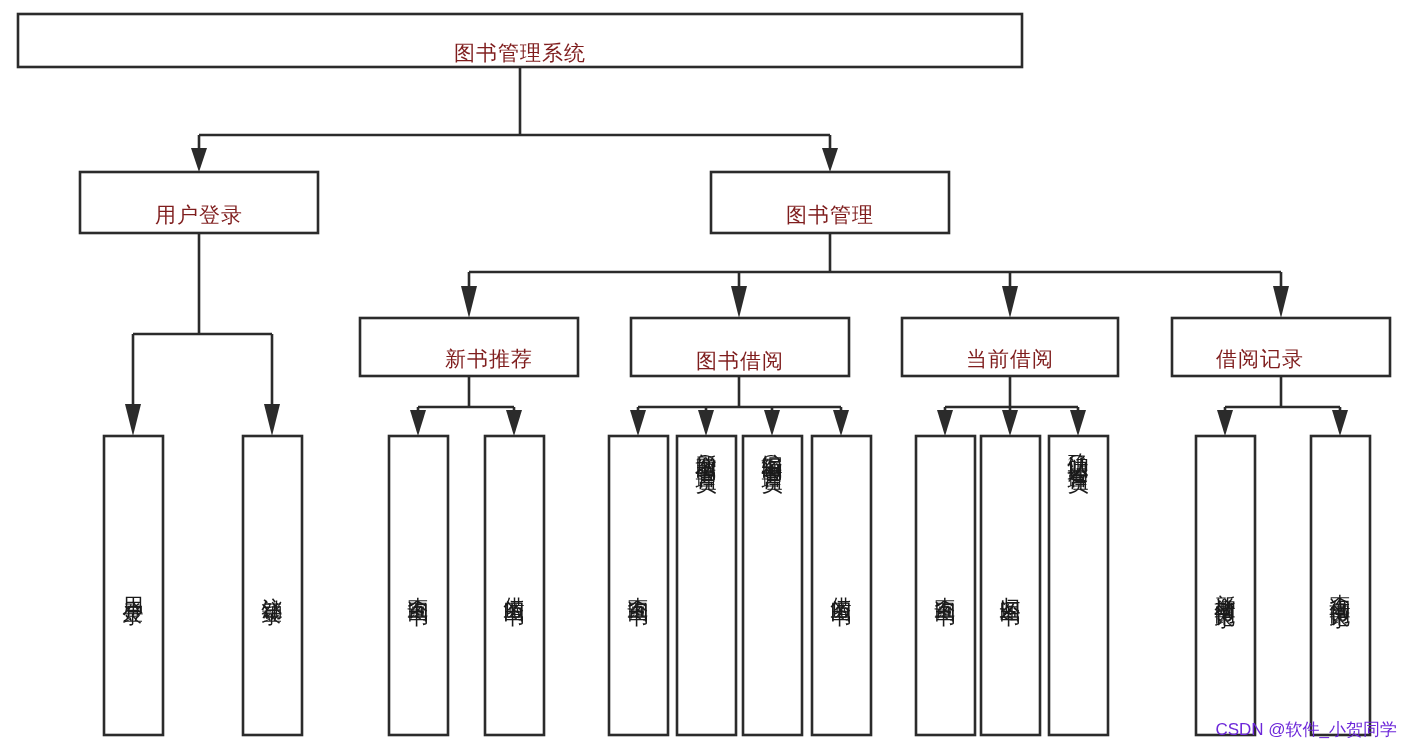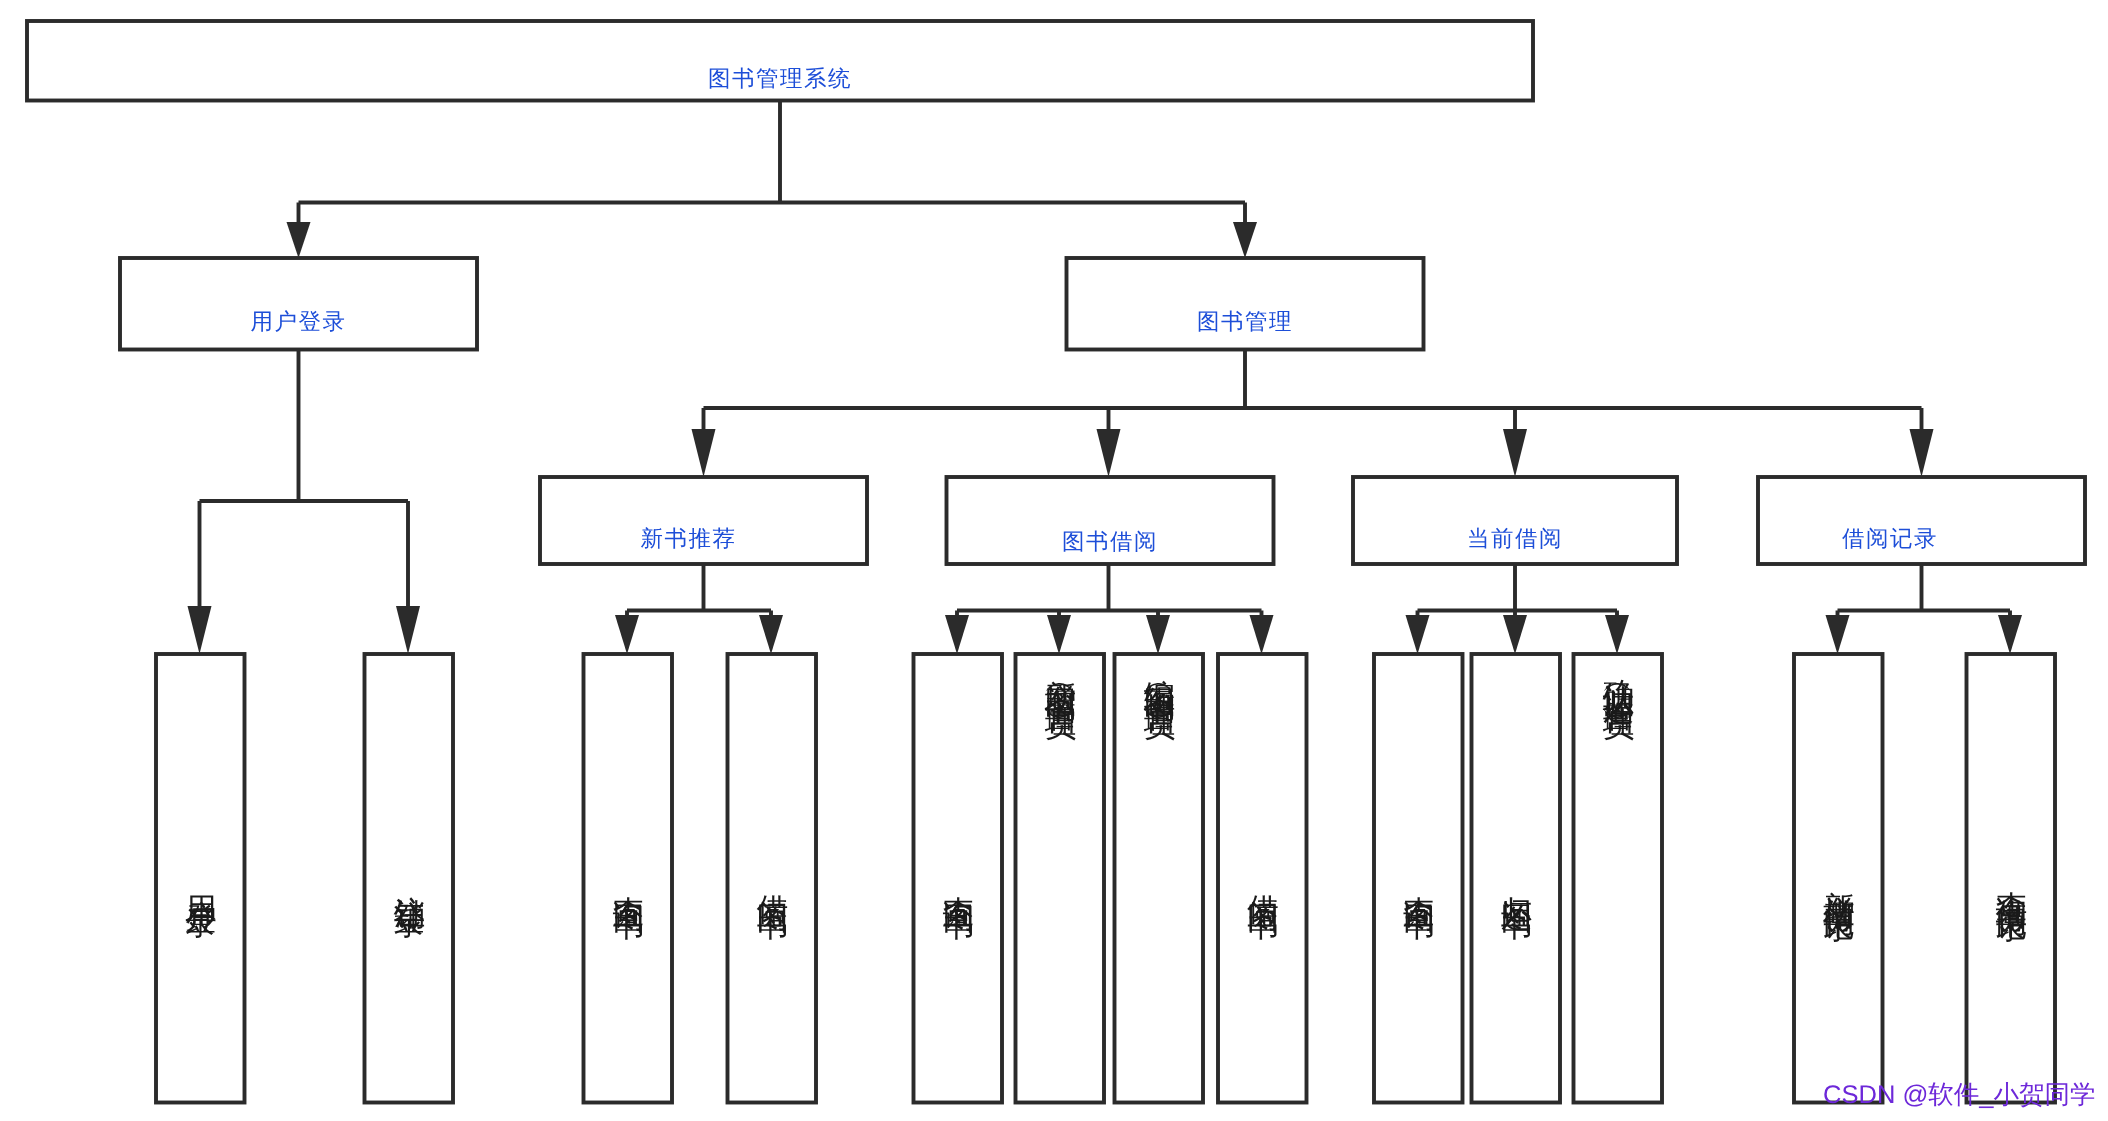--- a/index.html
+++ b/index.html
@@ -61,22 +61,22 @@
   }
   .horiz-label-wrap {
     position: absolute;
     display: flex;
     align-items: center;
     justify-content: center;
     pointer-events: none;
   }
   .horiz-label-wrap span {
     font-family: "Liberation Sans", "DejaVu Sans", sans-serif;
-    font-size: 15px;
-    color: #1d4ed8;
+    font-size: 21px;
+    color: #7f1d1d;
     white-space: nowrap;
     letter-spacing: 1px;
     margin-top: 24px;
   }
   .watermark {
     position: absolute;
     right: 8px;
     bottom: 6px;
     font-family: "Liberation Sans", "DejaVu Sans", sans-serif;
     font-size: 17px;
@@ -194,21 +194,21 @@
     <span>图书管理系统</span>
   </div>
 
   <div class="horiz-label-wrap" style="left:80px; top:172px; width:238px; height:61px;">
     <span>用户登录</span>
   </div>
   <div class="horiz-label-wrap" style="left:711px; top:172px; width:238px; height:61px;border-radius:23px;">
     <span>图书管理</span>
   </div>
 
-  <div class="horiz-label-wrap" style="left:350px; top:318px; width:218px; height:58px;">
+  <div class="horiz-label-wrap" style="left:380px; top:318px; width:218px; height:58px;">
     <span>新书推荐</span>
   </div>
   <div class="horiz-label-wrap" style="left:631px; top:318px; width:218px; height:62px;">
     <span>图书借阅</span>
   </div>
   <div class="horiz-label-wrap" style="left:902px; top:318px; width:216px; height:58px;">
     <span>当前借阅</span>
   </div>
   <div class="horiz-label-wrap" style="left:1172px; top:318px; width:176px; height:58px;">
     <span>借阅记录</span>

